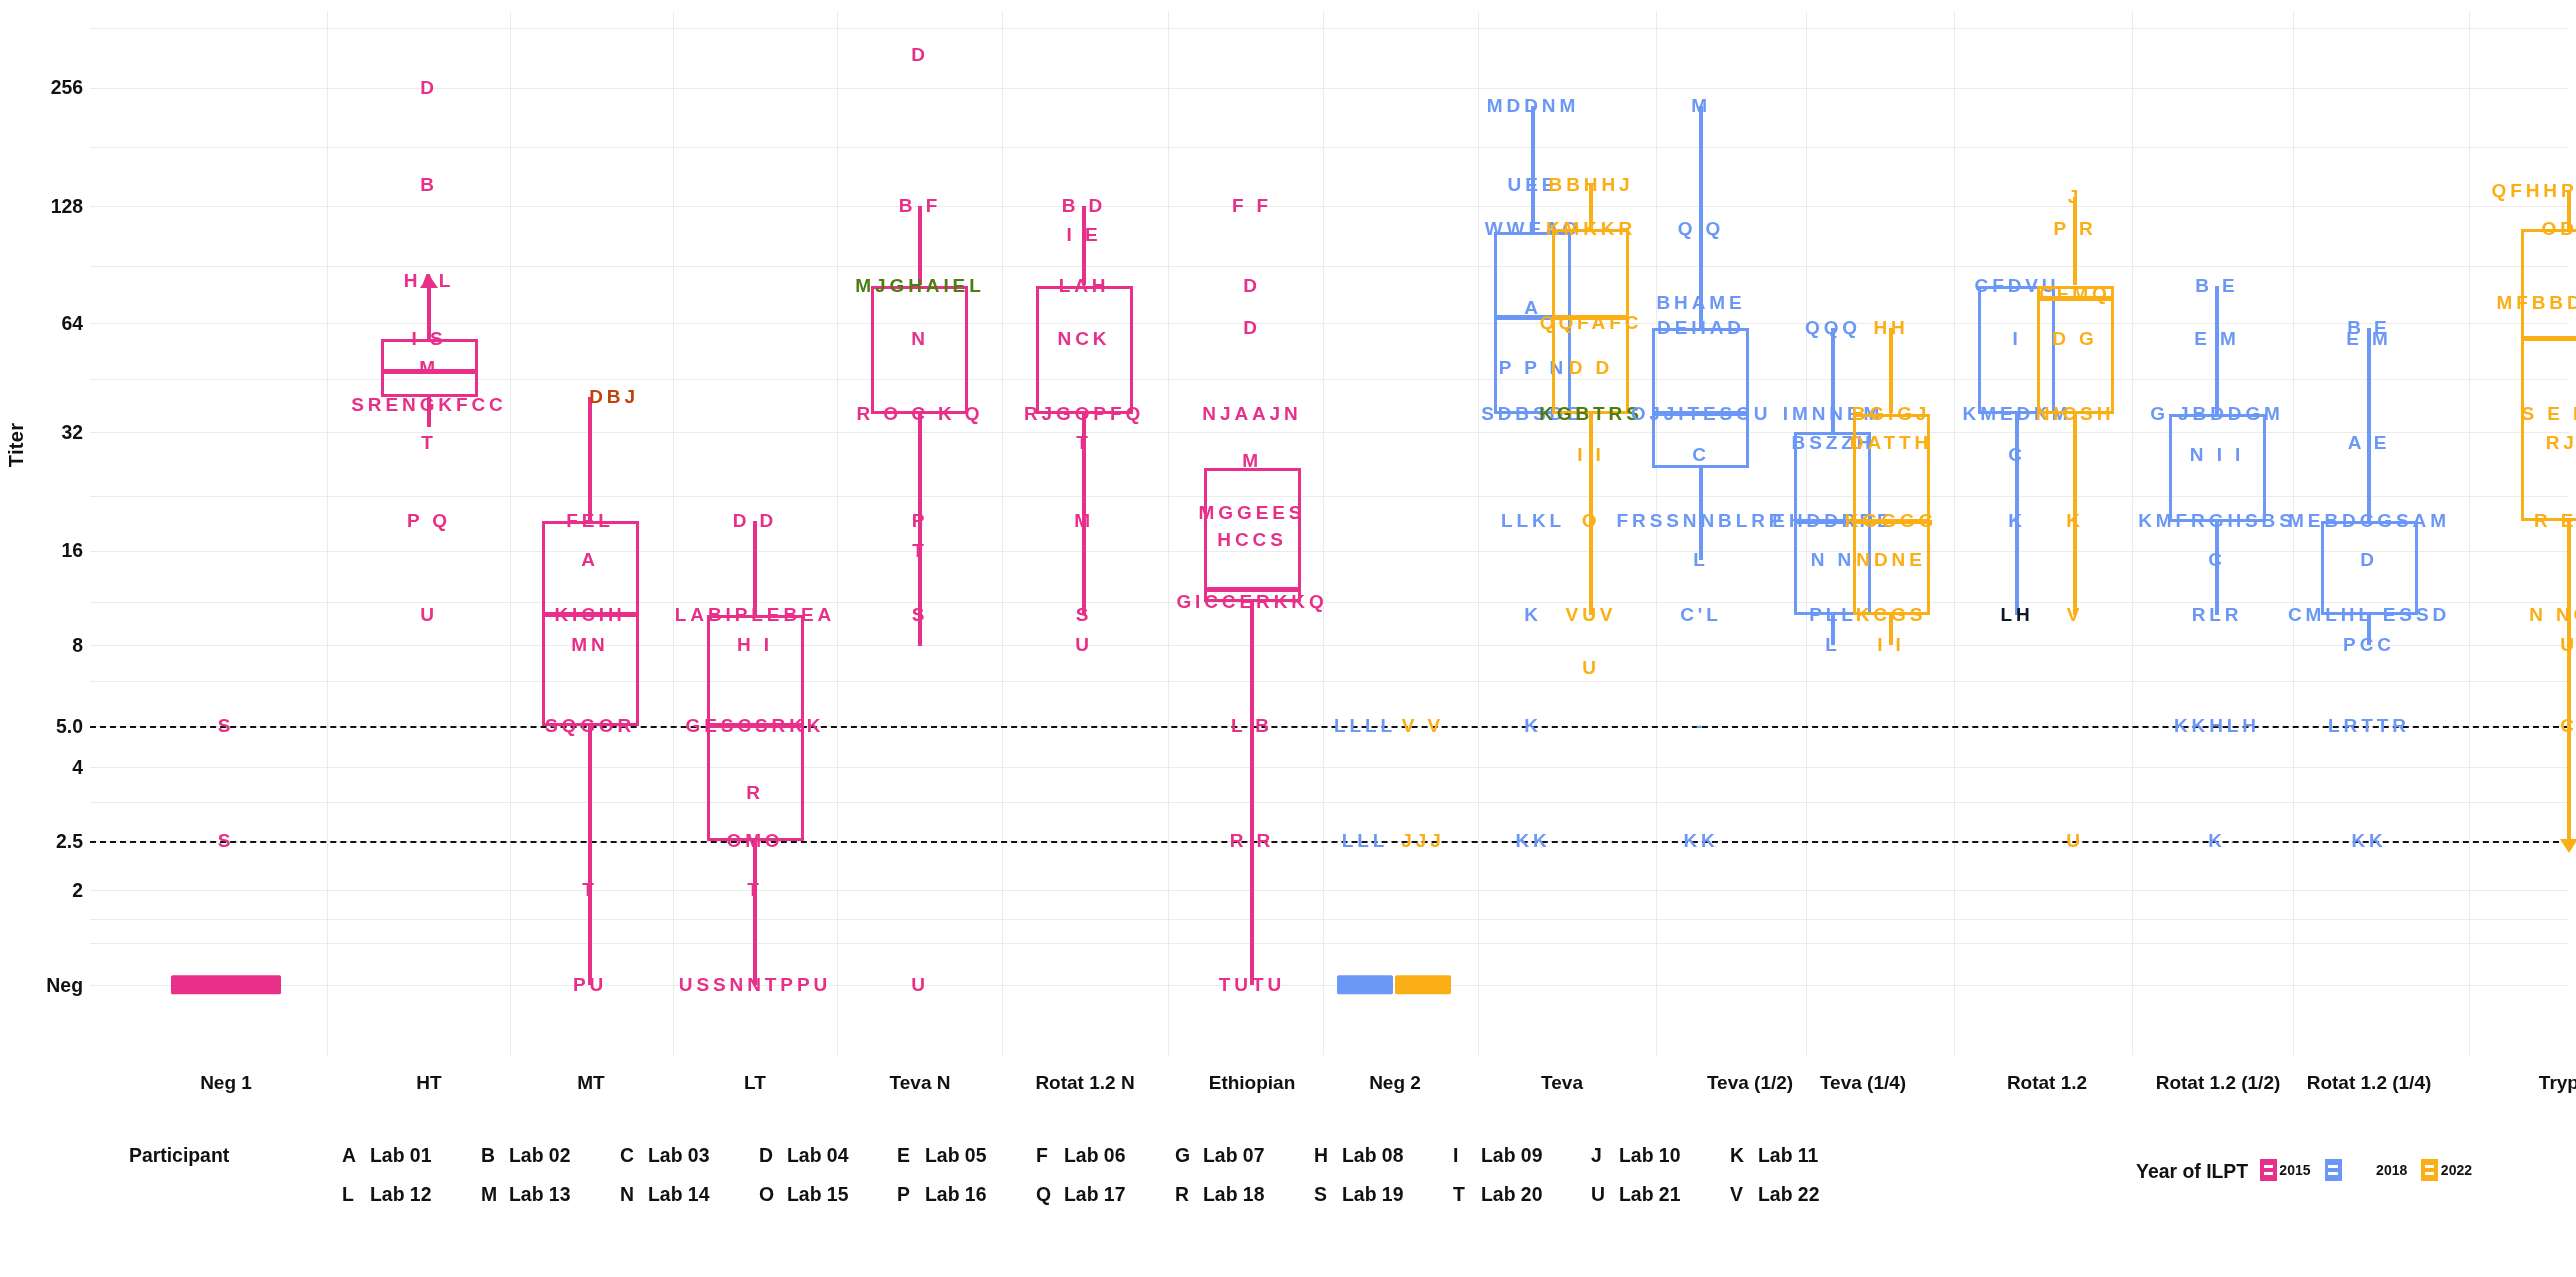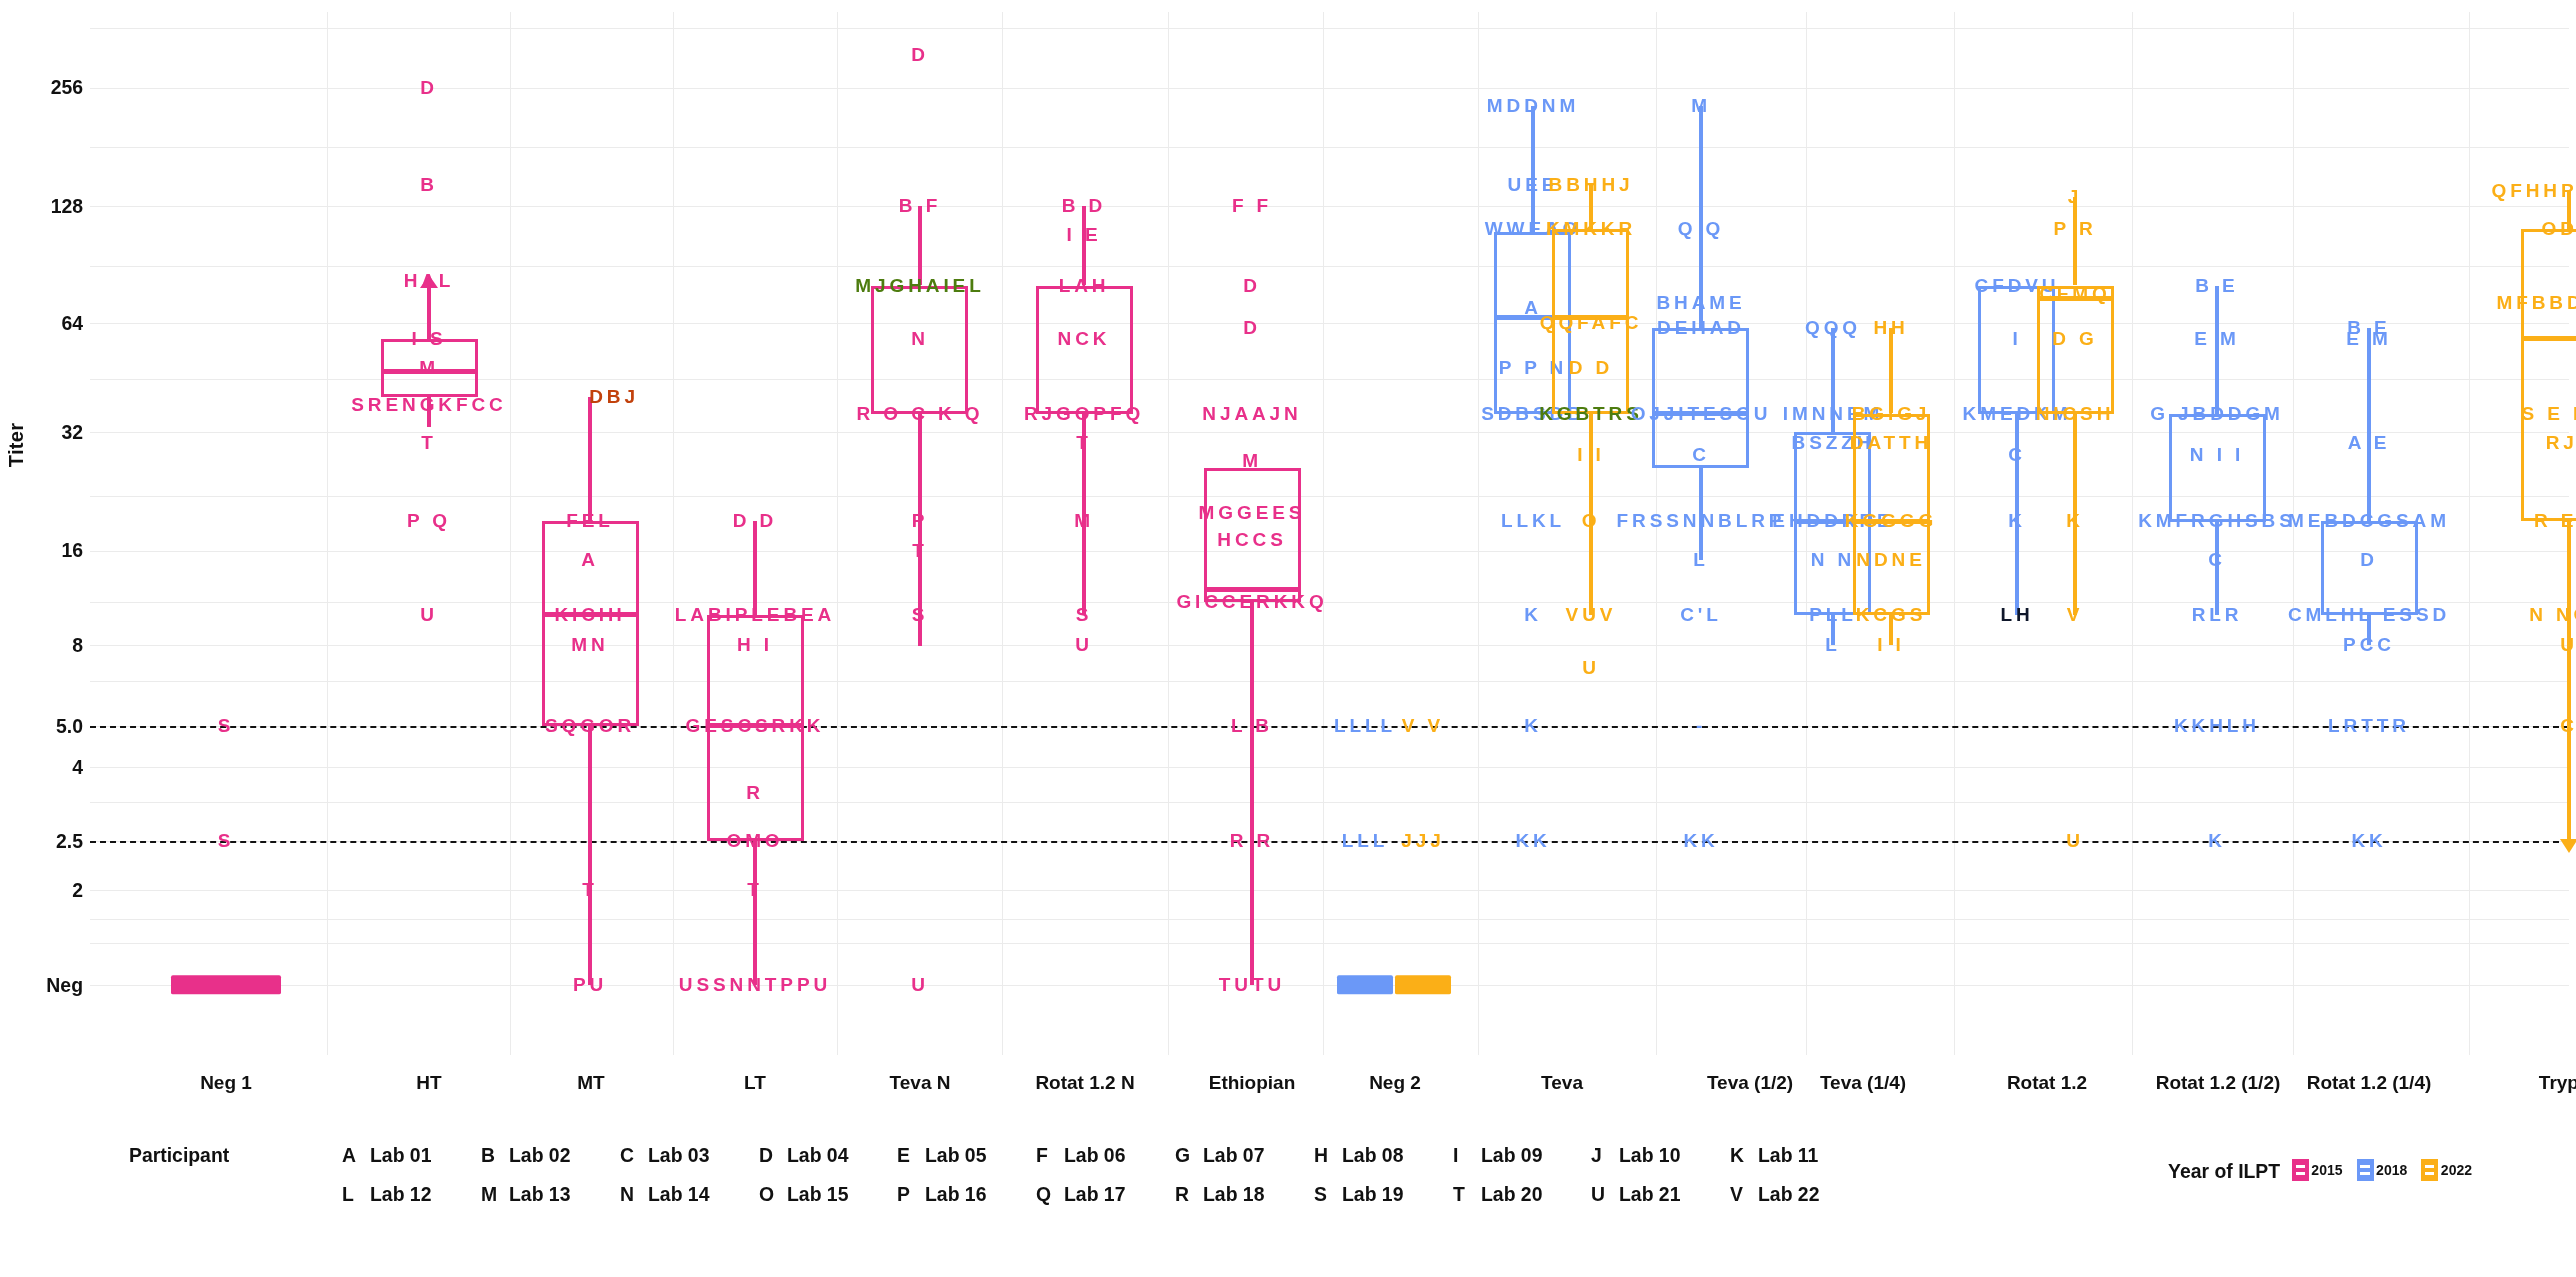--- a/index.html
+++ b/index.html
@@ -386,21 +386,21 @@
     <div class="legend-row">
       <span id="legend-row2"><span class="lg-item" style="left: 342px; top: 7.7px;"><span class="lg-code">L</span><span>Lab 12</span></span><span class="lg-item" style="left: 481px; top: 7.7px;"><span class="lg-code">M</span><span>Lab 13</span></span><span class="lg-item" style="left: 620px; top: 7.7px;"><span class="lg-code">N</span><span>Lab 14</span></span><span class="lg-item" style="left: 759px; top: 7.7px;"><span class="lg-code">O</span><span>Lab 15</span></span><span class="lg-item" style="left: 897px; top: 7.7px;"><span class="lg-code">P</span><span>Lab 16</span></span><span class="lg-item" style="left: 1036px; top: 7.7px;"><span class="lg-code">Q</span><span>Lab 17</span></span><span class="lg-item" style="left: 1175px; top: 7.7px;"><span class="lg-code">R</span><span>Lab 18</span></span><span class="lg-item" style="left: 1314px; top: 7.7px;"><span class="lg-code">S</span><span>Lab 19</span></span><span class="lg-item" style="left: 1453px; top: 7.7px;"><span class="lg-code">T</span><span>Lab 20</span></span><span class="lg-item" style="left: 1591px; top: 7.7px;"><span class="lg-code">U</span><span>Lab 21</span></span><span class="lg-item" style="left: 1730px; top: 7.7px;"><span class="lg-code">V</span><span>Lab 22</span></span></span>
     </div>
   </div>
 
   <div id="yearlegend">
     <span class="yl-title">Year of ILPT</span>
     <span id="year-entries"><span style="display: inline-flex; align-items: center;">
           <span class="swatch" style="background: rgb(232, 48, 138);"></span>
           <span class="yl-year">2015</span>
-        </span><span style="display: inline-flex; align-items: center;">
+        </span><span style="display: inline-flex; align-items: center; gap: 32px;">
           <span class="swatch" style="background: rgb(107, 152, 247);"></span>
           <span class="yl-year">2018</span>
         </span><span style="display: inline-flex; align-items: center;">
           <span class="swatch" style="background: rgb(251, 175, 23);"></span>
           <span class="yl-year">2022</span>
         </span></span>
   </div>
 
 </div>
 

